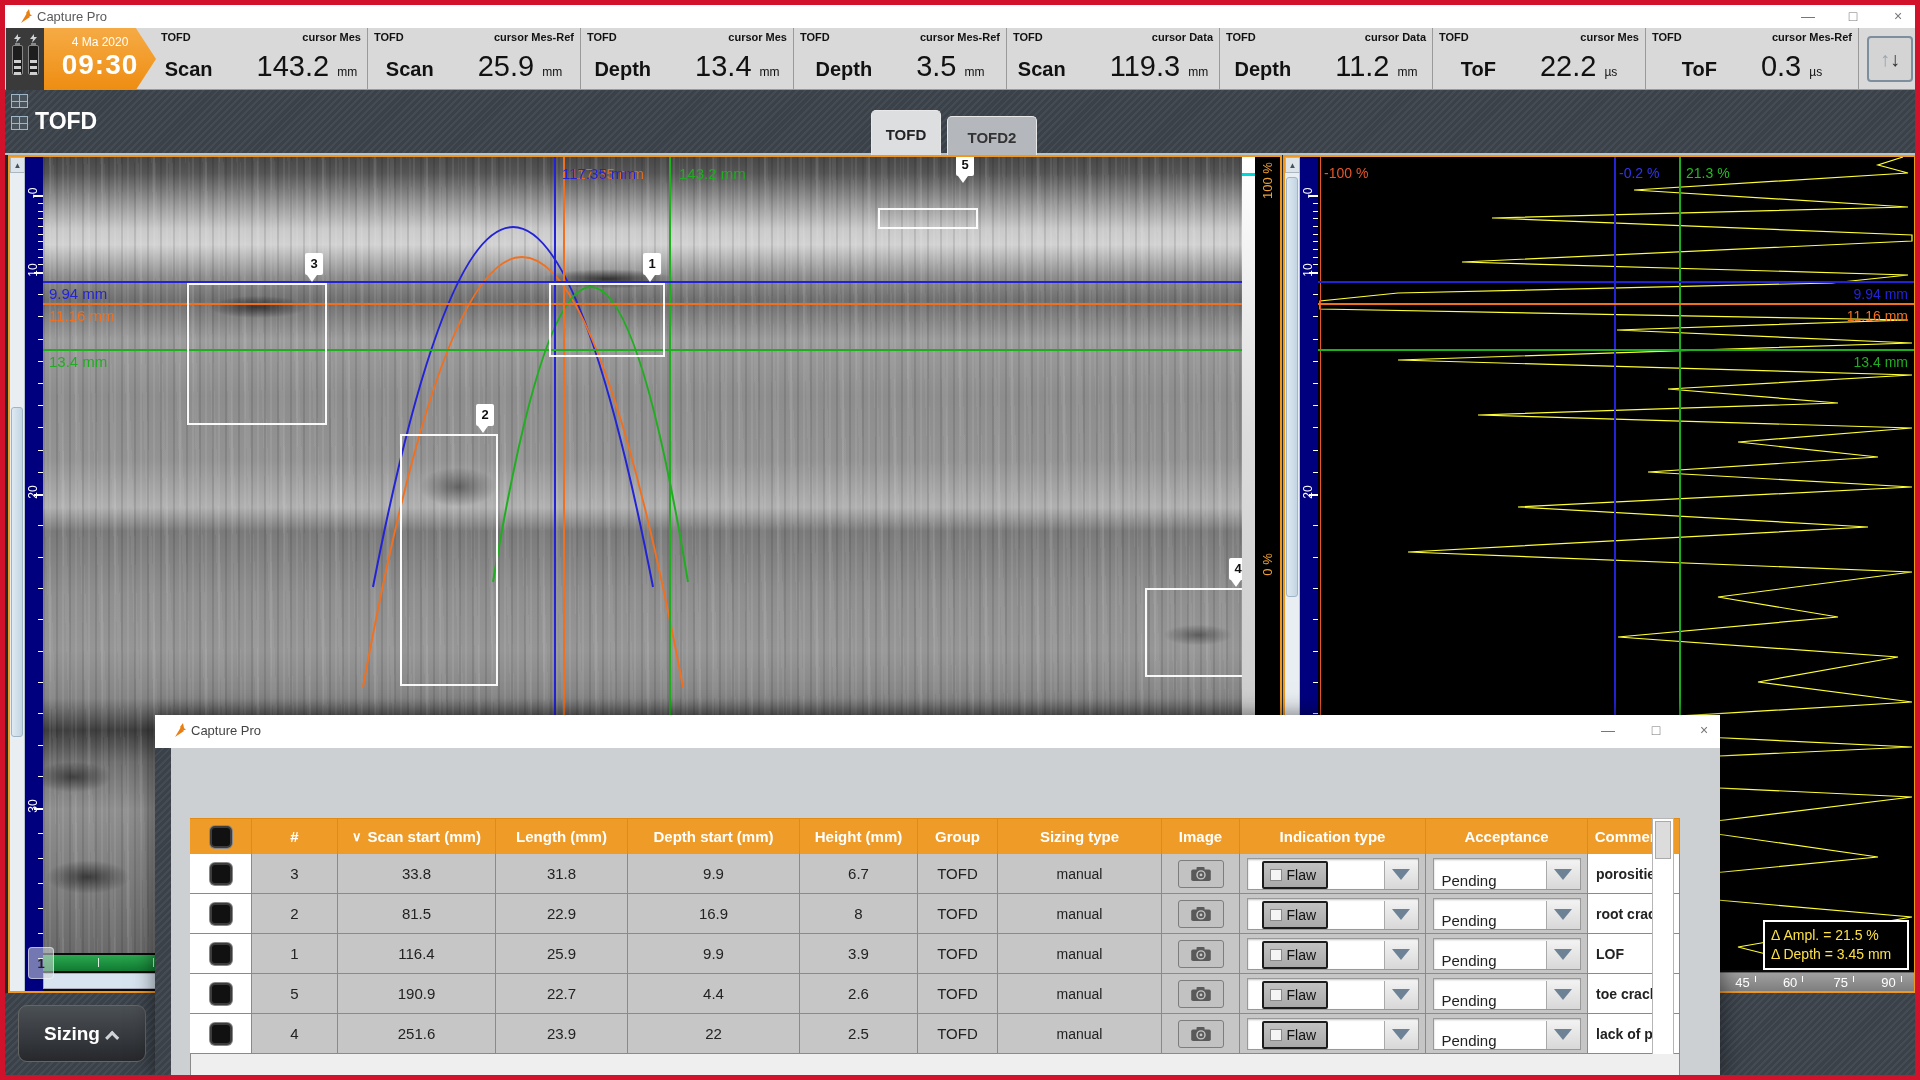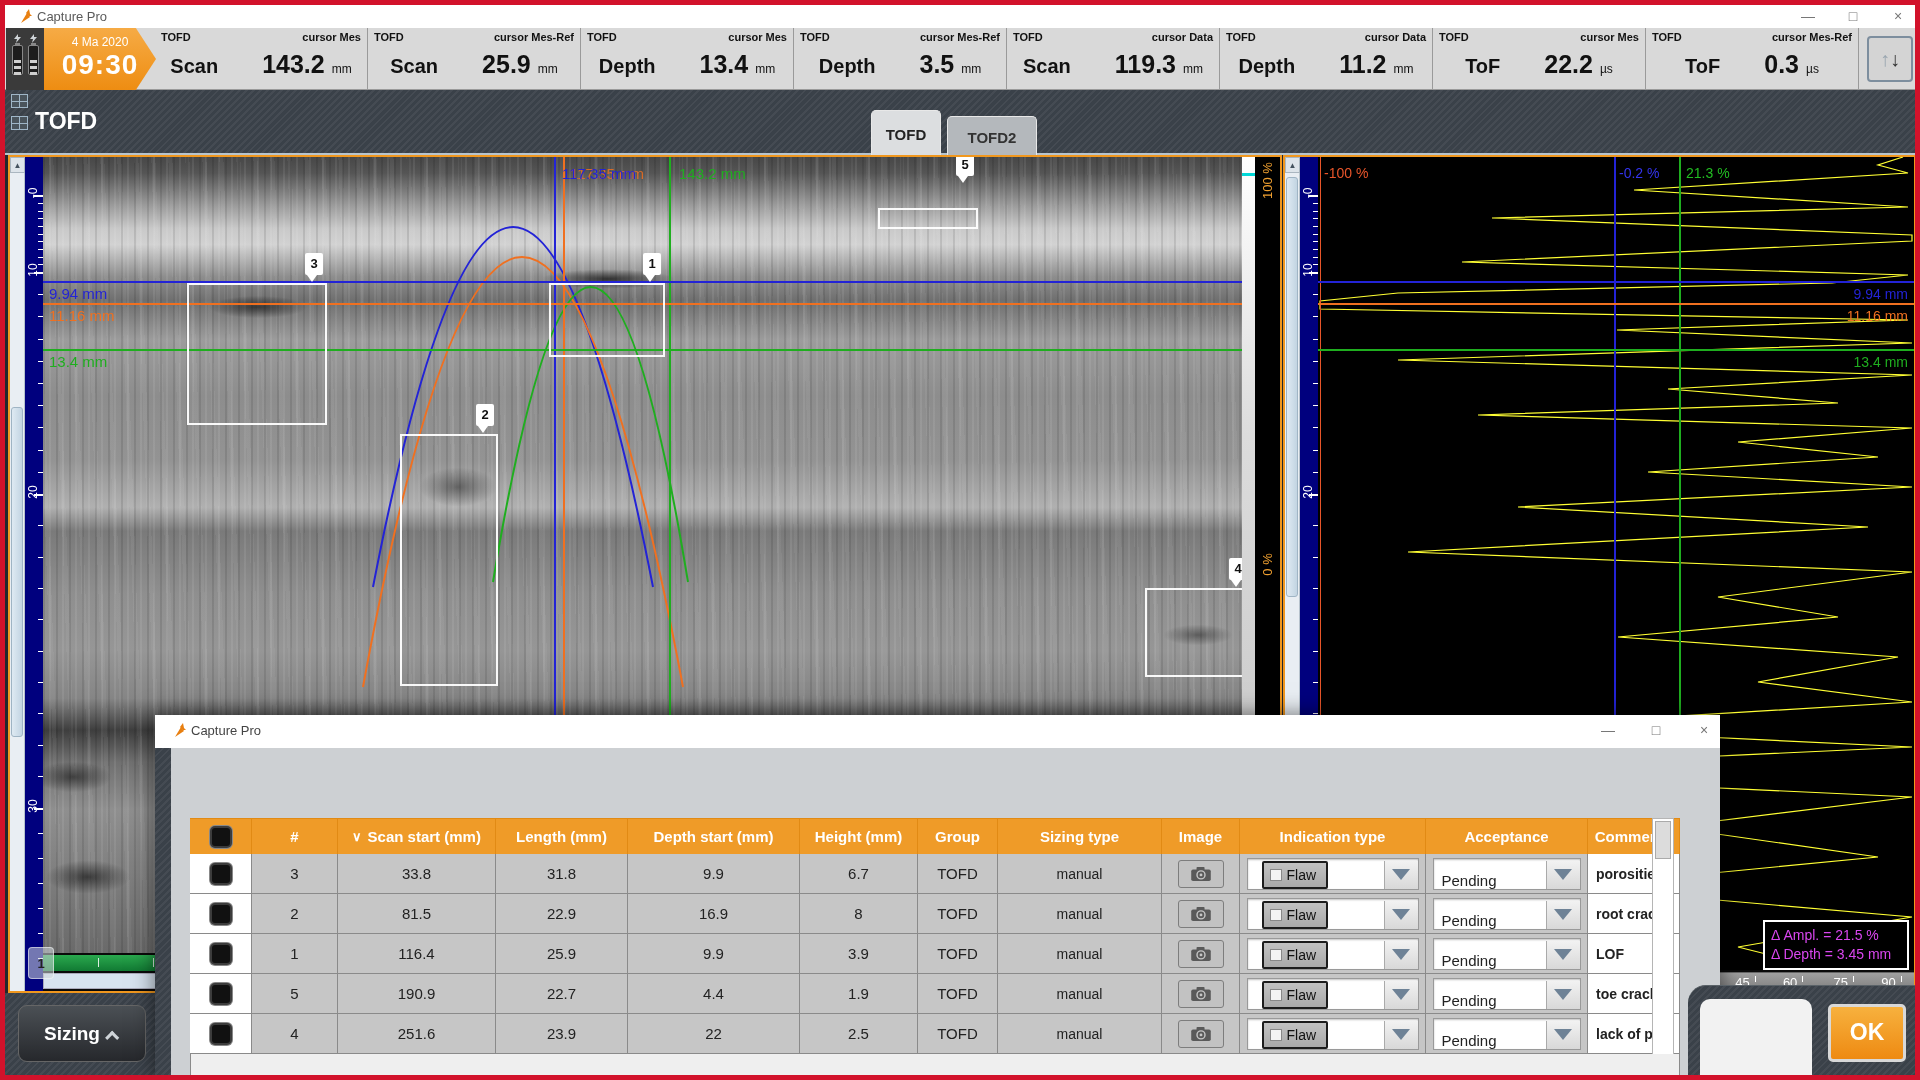--- a/index.html
+++ b/index.html
@@ -30,21 +30,21 @@
     clip-path:polygon(0 0,82% 0,100% 50%,82% 100%,0 100%);
     color:#fff;text-align:center;}
   .clock .date{font-size:12px;margin-top:7px;}
   .clock .time{font-size:28px;font-weight:bold;letter-spacing:1px;}
   #toolbar-cells{position:absolute;left:150px;top:0;width:1706px;height:62px;display:flex;}
   .mcell{position:relative;width:213px;height:62px;border-right:1px solid #9a9a9a;flex:none;}
   .mc-group{position:absolute;left:6px;top:3px;font-size:11px;font-weight:bold;color:#111;}
   .mc-cursor{position:absolute;right:6px;top:3px;font-size:11px;font-weight:bold;color:#111;}
   .mc-main{position:absolute;left:0;right:0;top:22px;text-align:center;color:#111;}
   .mc-param{font-size:20px;font-weight:bold;margin-right:12px;}
-  .mc-value{font-size:25px;font-weight:bold;margin-left:32px;}
+  .mc-value{font-size:29px;font-weight:normal;margin-left:32px;}
   .mc-unit{font-size:12px;}
   .updown{position:absolute;left:1862px;top:8px;width:46px;height:46px;background:#d4d4d4;
     border:2px solid #7d8e9e;border-radius:4px;text-align:center;line-height:42px;
     font-size:20px;color:#555;}
   .updown b{color:#333;font-weight:normal;}
   
   .striped{background-color:#3a4149;background-image:repeating-linear-gradient(135deg,
     rgba(255,255,255,0.055) 0px,rgba(255,255,255,0.055) 2px,transparent 2px,transparent 5px);}
   .view-header{left:5px;top:90px;width:1910px;height:65px;z-index:5;
     border-bottom:2px solid #b8c4cc;}
@@ -114,21 +114,21 @@
     background:#d7e3ef;border:1px solid #aab;}
   
   #ascan-panel{left:1283px;top:155px;width:633px;height:838px;}
   #ascan-ruler{left:15px;}
   #ascan-plot{position:absolute;left:33px;top:0;width:596px;height:813px;background:#000;overflow:hidden;padding-left:45px;}
   #ascan-scale{position:absolute;left:33px;top:815px;width:596px;height:19px;
     background:linear-gradient(180deg,#a0a0a0,#7e7e7e);border-top:1px solid #666;}
   .scale-lab{position:absolute;top:2px;color:#fff;font-size:13px;}
   .scale-lab::after{content:"";position:absolute;right:-6px;top:1px;width:1px;height:6px;background:#fff;}
   .tooltip{position:absolute;right:5px;top:763px;width:146px;border:2px solid #fff;
-    background:#000;color:#d946ef;font-size:14px;padding:4px 6px;line-height:19px;white-space:nowrap;}
+    background:#000;color:#fde047;font-size:14px;padding:4px 6px;line-height:19px;white-space:nowrap;}
   
   #dialog{left:155px;top:715px;width:1565px;height:365px;background:#cdd0d3;z-index:40;
     box-shadow:0 0 22px rgba(0,0,0,0.55);}
   #dlg-titlebar{position:absolute;left:0;top:0;width:100%;height:33px;background:#fff;}
   #dlg-titlebar .tb-title{left:36px;top:8px;color:#444;}
   .dlg-stripe{position:absolute;left:0;top:33px;width:16px;height:332px;}
   #dlg-header{position:absolute;left:16px;top:41px;width:1549px;height:44px;
     background:linear-gradient(180deg,#6d777c,#4f585d 45%,#8f989d);}
   .burger{position:absolute;left:22px;top:13px;width:26px;height:18px;}
   .burger div{height:3px;background:#16181a;margin-bottom:3px;border-radius:1px;}
@@ -458,24 +458,20 @@
         <span class="scale-lab" style="left: 417.2px;">45</span>
         <span class="scale-lab" style="left: 464.88px;">60</span>
         <span class="scale-lab" style="left: 515.54px;">75</span>
         <span class="scale-lab" style="left: 563.22px;">90</span>
       </div>
   </div>
 
   <div class="abs striped" id="footer">
     <div id="sizing-btn"><span>Sizing</span><span class="chev"></span></div>
   </div>
-  <div class="abs striped" id="ok-group">
-    <div id="ok-white"></div>
-    <div id="ok-btn">OK</div>
-  </div>
 
   <div class="abs" id="dialog">
     <div id="dlg-titlebar">
       <svg class="abs" style="left:16px;top:8px" width="15" height="15" viewBox="0 0 15 15">
           <path d="M4 14 L10 4 L13 8 Z" fill="#e87f10"></path>
           <path d="M9 4 L12 0 L13 5 L15 7 L12 7 Z" fill="#e87f10"></path>
         </svg>
       <span class="tb-title">Capture Pro</span>
       <span class="wbtn" style="left:1438px;top:5px">—</span>
       <span class="wbtn" style="left:1486px;top:5px">□</span>
@@ -629,21 +625,21 @@
           <div class="tcell white" style="width: 92px; font-weight: bold; font-size: 14px; justify-content: flex-start; padding-left: 8px;">LOF</div>
         </div>
         <div class="trow">
           <div class="tcell white" style="width: 62px;">
             <div class="cbx"></div>
           </div>
           <div class="tcell" style="width: 86px;">5</div>
           <div class="tcell" style="width: 158px;">190.9</div>
           <div class="tcell" style="width: 132px;">22.7</div>
           <div class="tcell" style="width: 172px;">4.4</div>
-          <div class="tcell" style="width: 118px;">1.9</div>
+          <div class="tcell" style="width: 118px;">2.6</div>
           <div class="tcell" style="width: 80px;">TOFD</div>
           <div class="tcell" style="width: 164px; font-size: 14px;">manual</div>
           <div class="tcell" style="width: 78px;">
             <div class="cam-btn">
               <svg width="22" height="16" viewBox="0 0 24 18">
                 <rect x="1" y="4" width="22" height="13" rx="2" fill="#5a5a5a"></rect>
                 <rect x="7" y="1" width="9" height="5" rx="1" fill="#5a5a5a"></rect>
                 <circle cx="12" cy="10" r="4.5" fill="none" stroke="#c6c6c6" stroke-width="1.6"></circle>
                 <circle cx="12" cy="10" r="1.6" fill="#c6c6c6"></circle>
               </svg>

